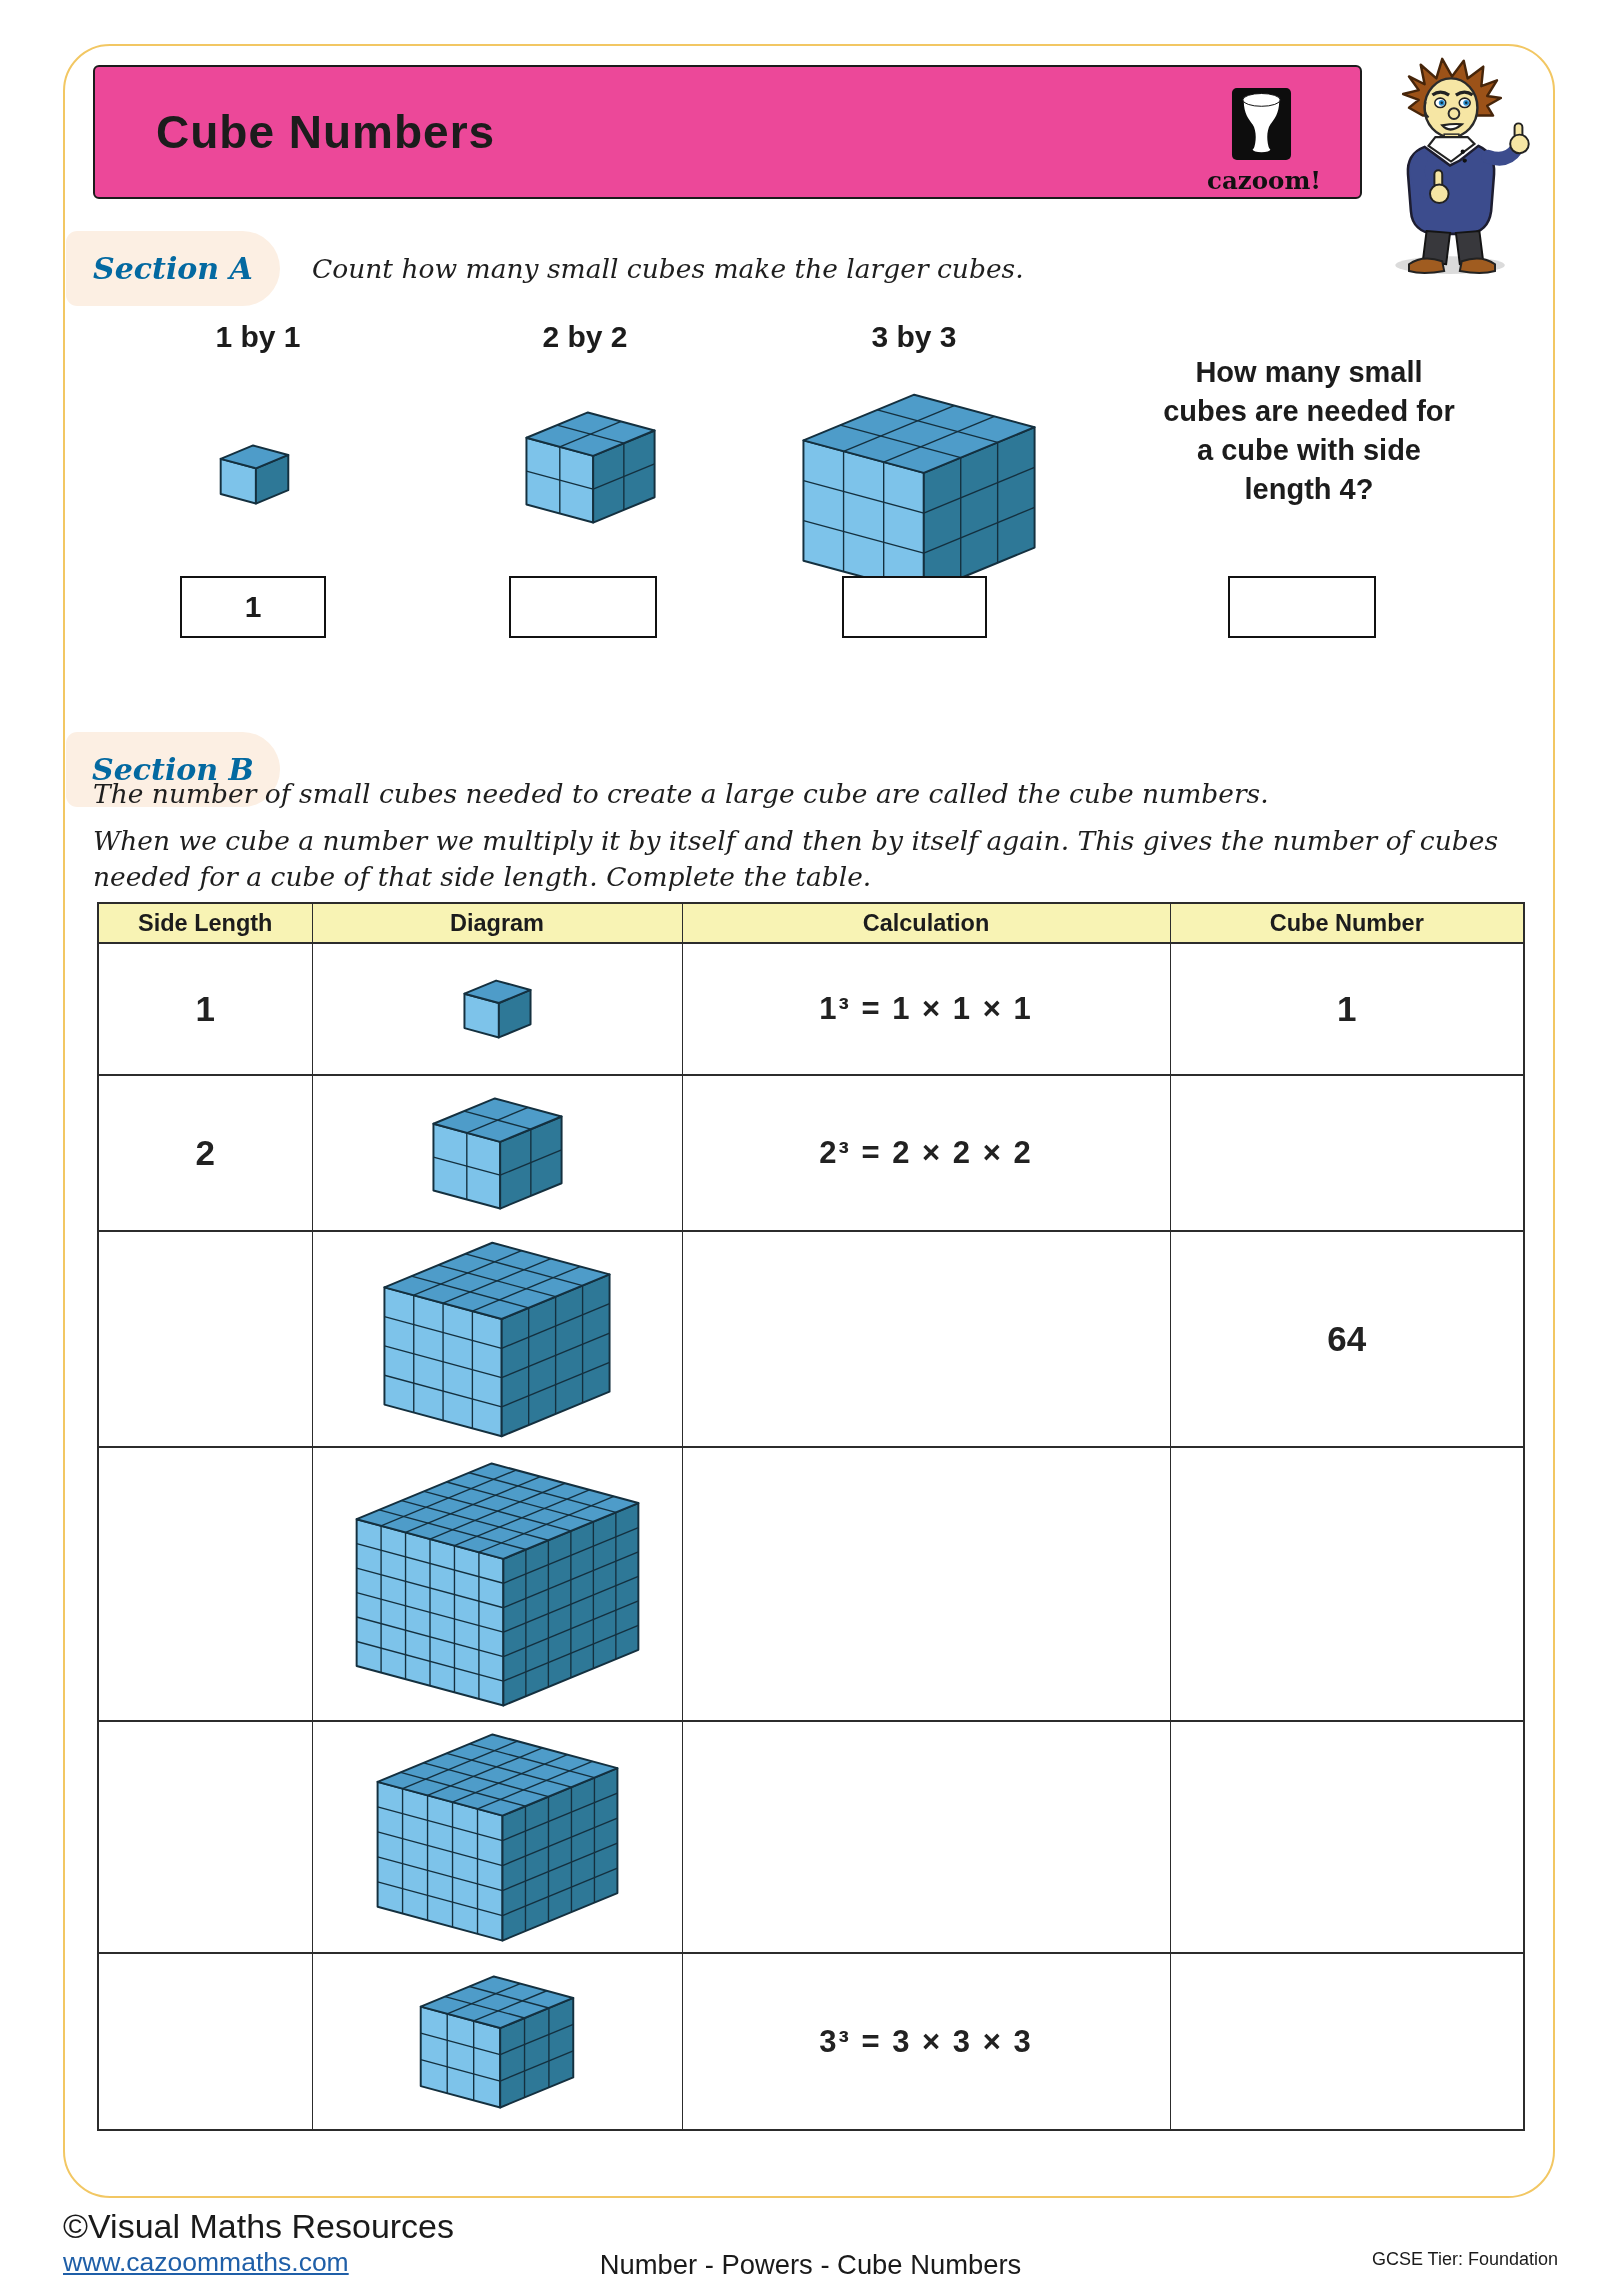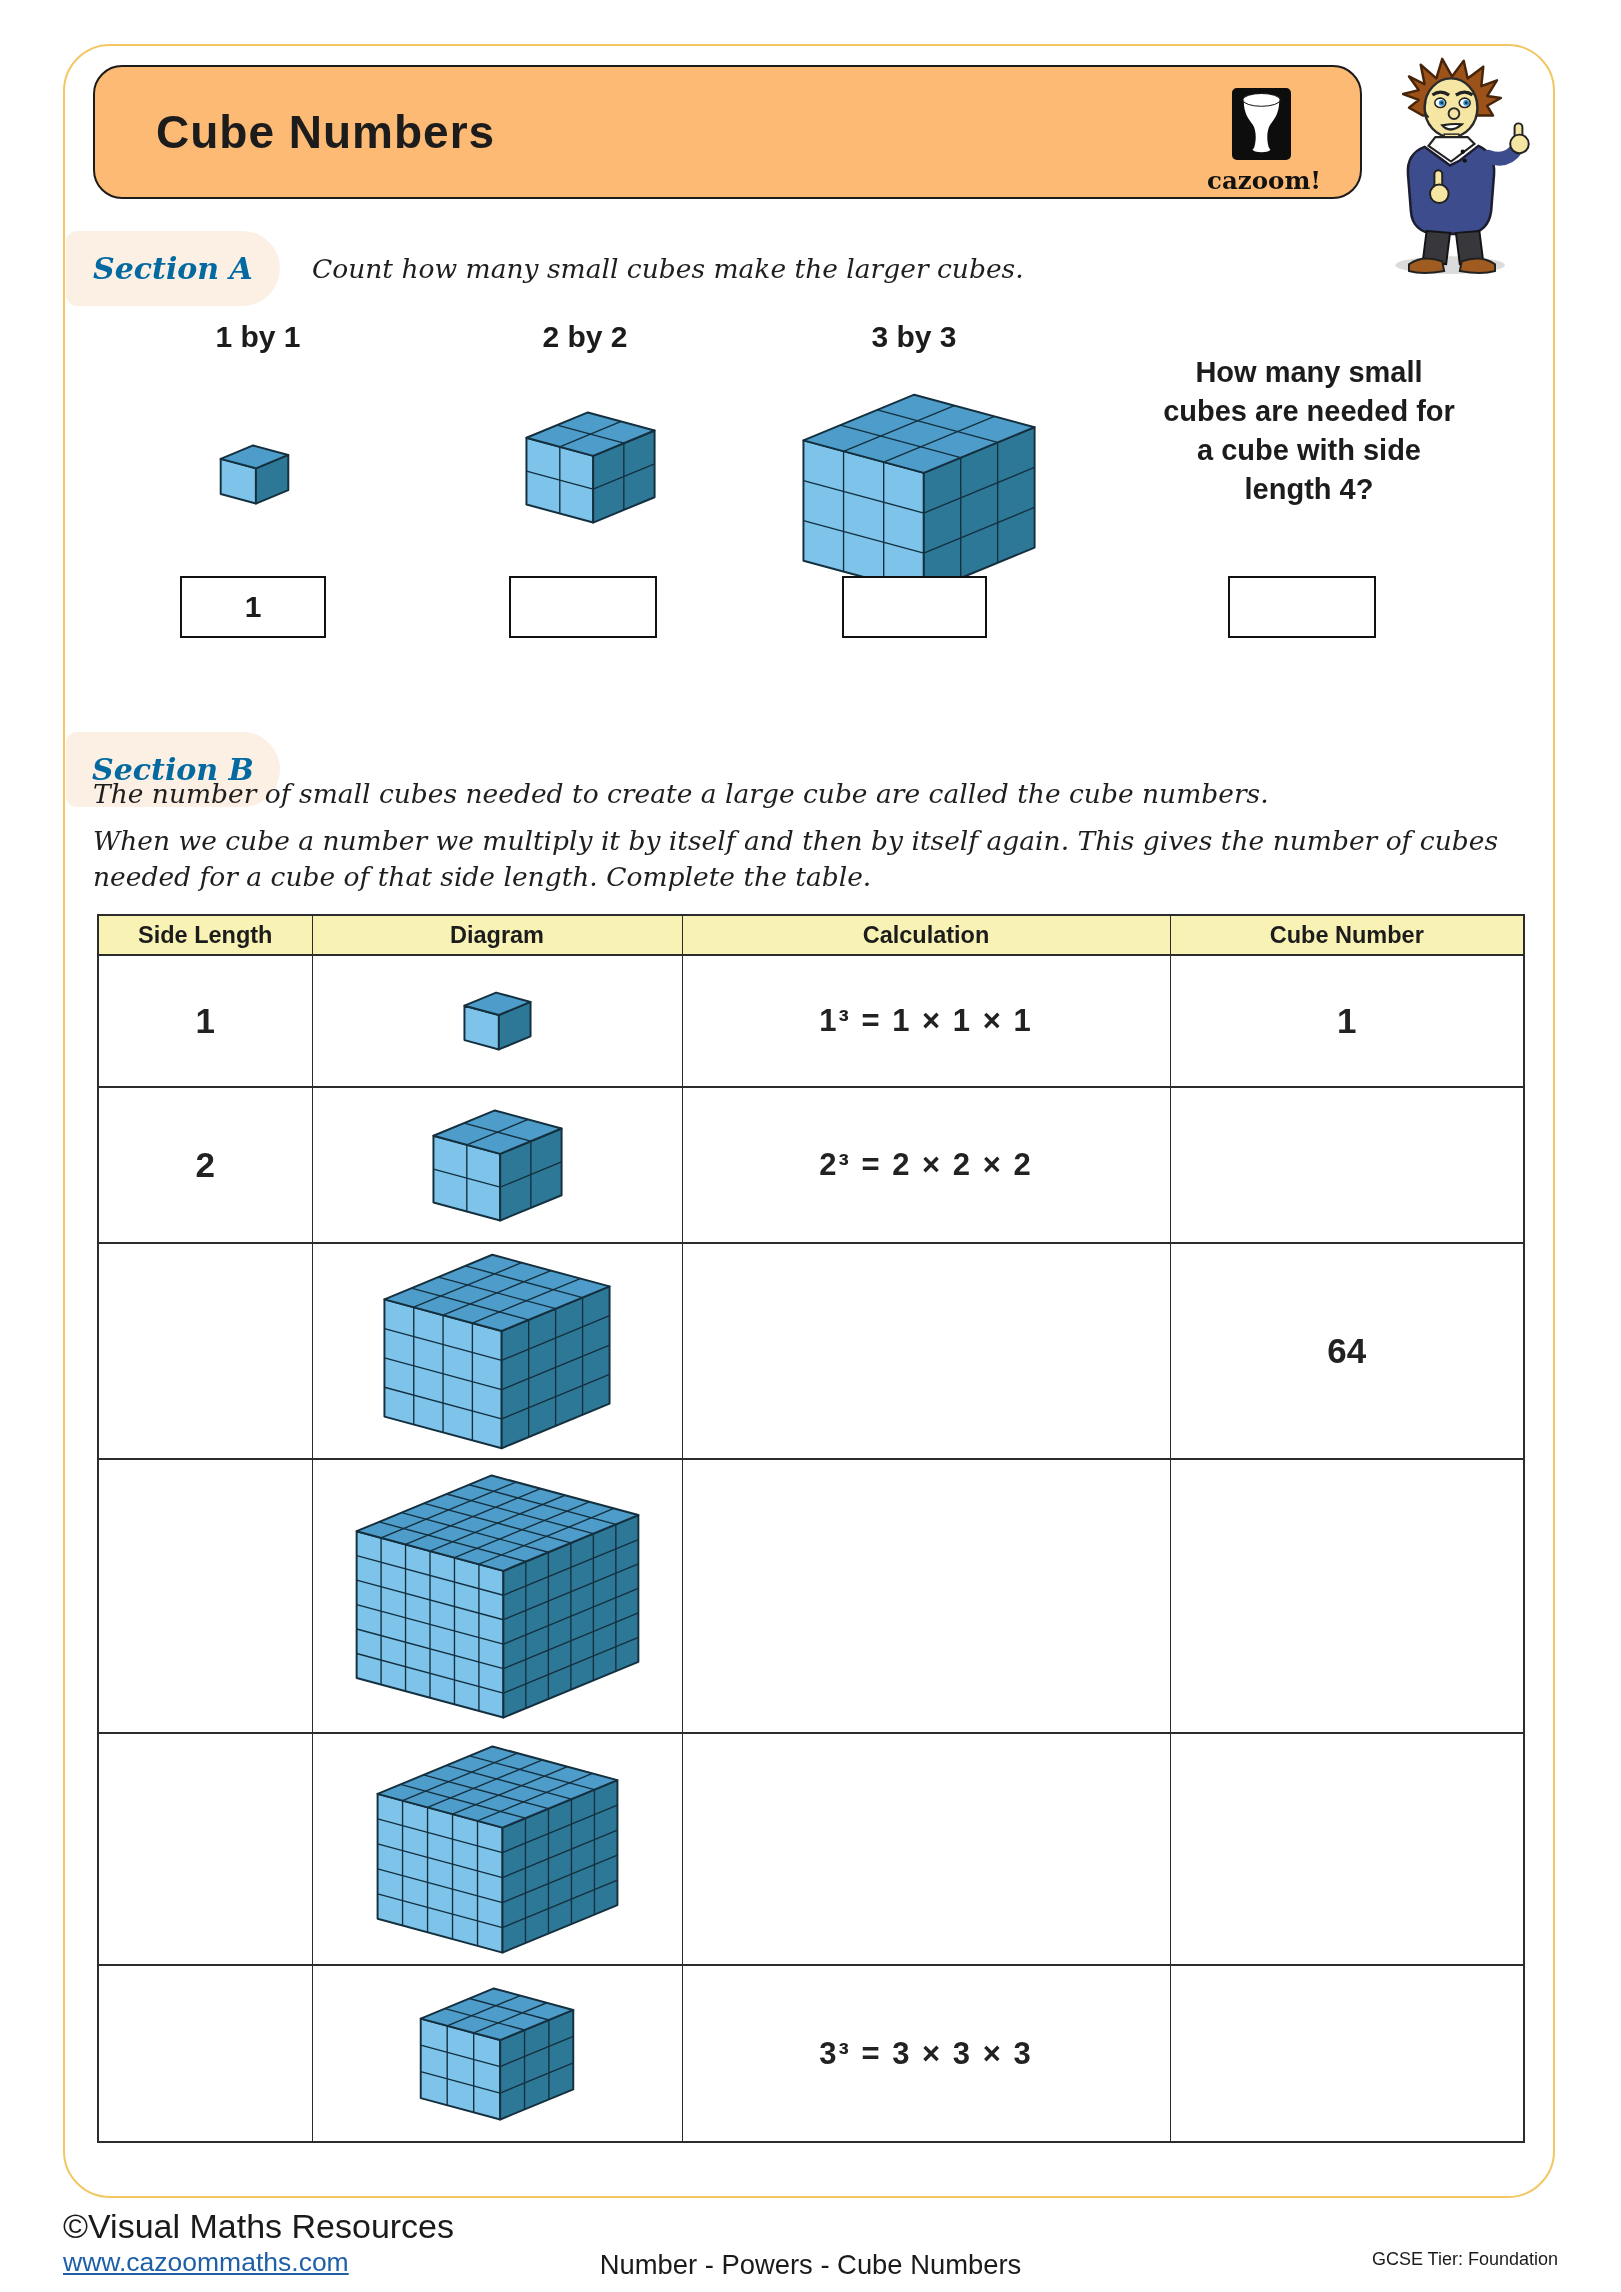--- a/index.html
+++ b/index.html
@@ -5,21 +5,21 @@
   * { margin:0; padding:0; box-sizing:border-box; }
   html,body { background:#fff; }
   body { font-family:"Liberation Sans", sans-serif; color:#222; }
   #canvas { position:relative; width:1621px; height:2293px; background:#fff; overflow:hidden; }
 
   .page-frame { position:absolute; left:63px; top:44px; width:1492px; height:2154px;
     border:2.9px solid #f2c763; border-radius:47px; background:transparent; }
 
   
   .title-box { position:absolute; left:93px; top:65px; width:1269px; height:134px;
-    background:#fdba74; border:2.9px solid #1b1b1b; border-radius:29px; }
+    background:#ec4899; border:2.9px solid #1b1b1b; border-radius:6px; }
   .title-text { position:absolute; left:61px; top:50%; transform:translateY(-50%);
     font-size:46px; font-weight:bold; letter-spacing:1px; color:#1c1c1c; }
   .logo-block { position:absolute; right:45px; top:19.6px; width:108px; text-align:center; }
   .logo-drum { display:inline-block; }
   .logo-word { font-family:"DejaVu Serif", serif; font-weight:bold; font-size:24.5px; color:#111; margin-top:1px; }
 
   
   .section-label { position:absolute; left:66px; width:214px; height:75px;
     background:#fcefe3; border-radius:11.8px 39px 39px 11.8px;
     display:flex; align-items:center; justify-content:center; }
@@ -38,21 +38,21 @@
     border:2.5px solid #111; display:flex; align-items:center; justify-content:center;
     font-size:30px; font-weight:bold; color:#1c1c1c; }
 
   
   .worktable { position:absolute; left:97px; top:902px; width:1425px;
     border-collapse:collapse; table-layout:fixed; }
   .worktable th, .worktable td { border:1.6px solid #2c2c2c; text-align:center; vertical-align:middle; }
   .worktable tr { border-bottom:2.5px solid #2c2c2c; }
   .worktable thead th { height:40px; background:#f8f3b4; font-size:23.5px; font-weight:bold; color:#1c1c1c;
     border-bottom:2.2px solid #2c2c2c; }
-  .worktable { border:2.5px solid #2c2c2c;margin-top:12px; }
+  .worktable { border:2.5px solid #2c2c2c; }
   .c-side  { font-size:35px; font-weight:bold; }
   .c-calc  { font-size:31px; font-weight:bold; letter-spacing:2px; }
   .c-num   { font-size:35px; font-weight:bold; }
   .diagram-cell svg { display:block; margin:0 auto; }
 
   
   .footer-copy { position:absolute; left:63px; top:2207px; font-size:34px; color:#1a1a1a; }
   .footer-link { position:absolute; left:63px; top:2247px; font-size:26.5px; color:#1f5fa8;
     text-decoration:underline; cursor:pointer; }
   .footer-topic { position:absolute; left:0; top:2249px; width:1621px; text-align:center;

